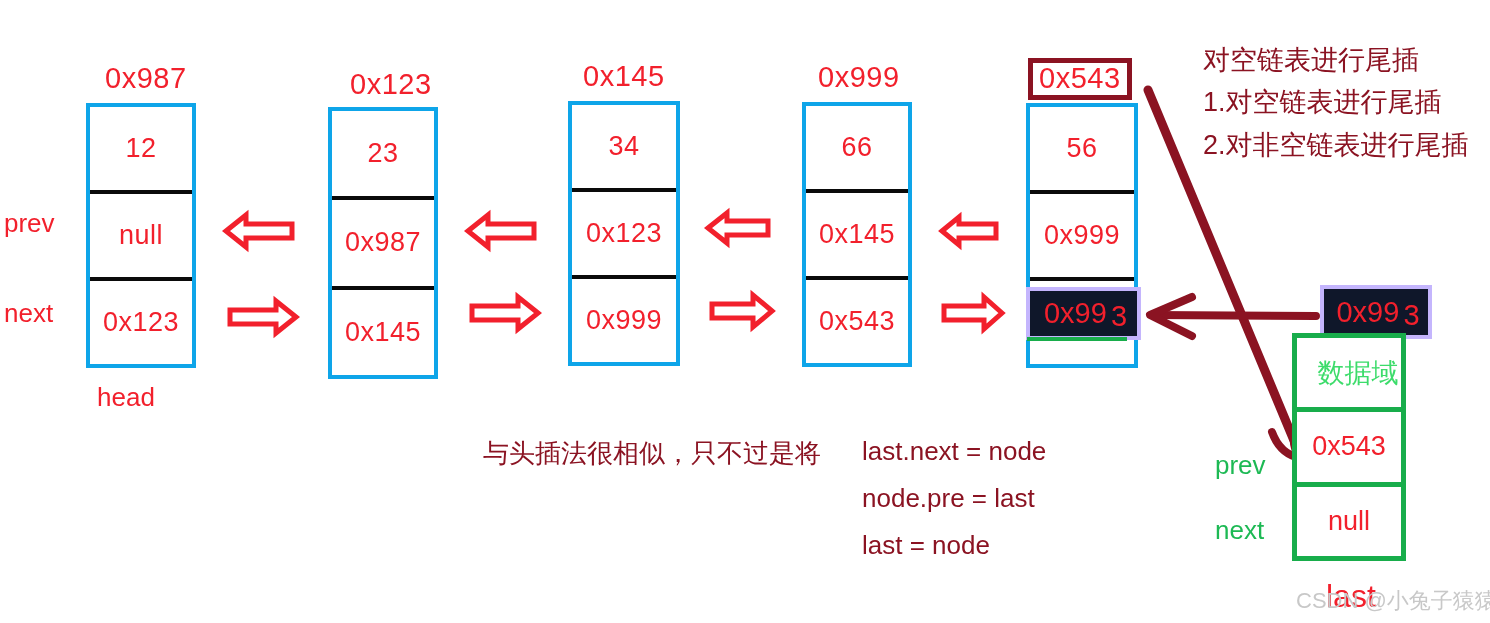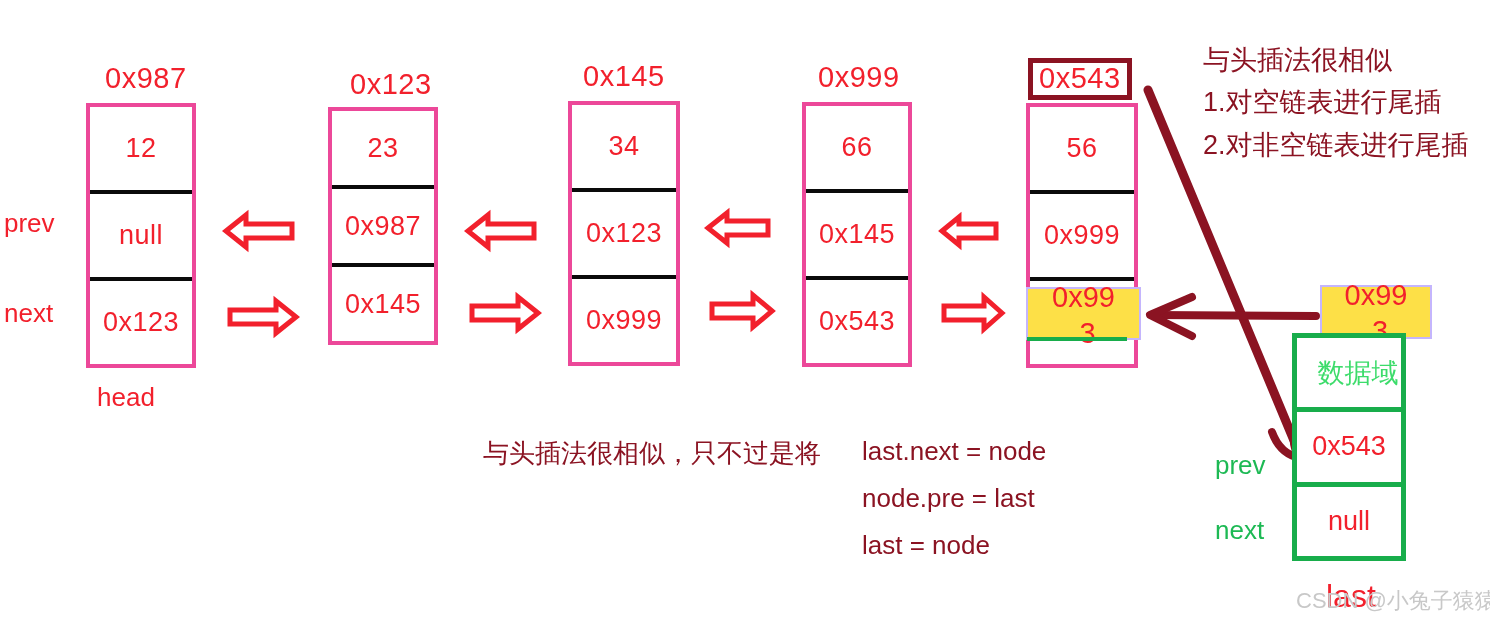--- a/index.html
+++ b/index.html
@@ -14,21 +14,21 @@
     overflow: hidden;
     font-family: "Liberation Sans", "DejaVu Sans", sans-serif;
   }
   
   .abs { position: absolute; }
 
   
   .node {
     position: absolute;
     box-sizing: border-box;
-    border: 4px solid #ec4899;
+    border: 4px solid #0ea5e9;
     background: #ffffff;
     display: flex;
     flex-direction: column;
   }
   .node .cell {
     box-sizing: border-box;
     flex: 1 1 0;
     display: flex;
     align-items: center;
     justify-content: center;
@@ -102,29 +102,28 @@
     font-size: 27px;
     color: #f2202c;
   }
   .gnode .gcell + .gcell { border-top: 5px solid #18ad4b; }
   .gnode .gcell.data { color: #3ddc6b; font-size: 27px; padding-left: 18px; }
 
   
   .redbox {
     position: absolute;
     box-sizing: border-box;
-    border: 2px solid #c4b5fd;
-    background: #fde047;
+    border: 4px solid #c4b5fd;
+    background: #0f172a;
     display: flex;
     align-items: center;
     justify-content: center;
     color: #f2202c;
     font-size: 29px;
     white-space: nowrap;
-    flex-direction: column;
   }
   .redbox .digit-shift {
     display: inline-block;
     transform: translate(4px, 3px);
   }
 
   
   .watermark {
     position: absolute;
     color: #c8c8c8;
@@ -165,21 +164,21 @@
       <polygon points="2,21 22,5 22,14 68,14 68,28 22,28 22,37" fill="#ffffff" stroke="#f2202c" stroke-width="5" stroke-linejoin="miter"></polygon>
     </svg>
   </div>
   <div class="blockarrow" style="left:228px; top:296px;">
     <svg width="70" height="42" viewBox="0 0 70 42">
       <polygon points="68,21 48,5 48,14 2,14 2,28 48,28 48,37" fill="#ffffff" stroke="#f2202c" stroke-width="5" stroke-linejoin="miter"></polygon>
     </svg>
   </div>
 
   <div class="addr" style="left:350px; top:68px;">0x123</div>
-  <div class="node" style="left:328px; top:107px; width:110px; height:238px;">
+  <div class="node" style="left:328px; top:107px; width:110px; height:272px;">
     <div class="cell">23</div>
     <div class="cell">0x987</div>
     <div class="cell">0x145</div>
   </div>
 
   <div class="blockarrow" style="left:466px; top:210px;">
     <svg width="70" height="42" viewBox="0 0 70 42">
       <polygon points="2,21 22,5 22,14 68,14 68,28 22,28 22,37" fill="#ffffff" stroke="#f2202c" stroke-width="5" stroke-linejoin="miter"></polygon>
     </svg>
   </div>
@@ -240,21 +239,21 @@
 
   <svg class="abs" style="left:0; top:0;" width="1490" height="623">
 
     <path d="M 1148 90 L 1300 455" stroke="#8b1322" stroke-width="9" fill="none" stroke-linecap="round"></path>
     <path d="M 1272 432 q 8 22 28 26 q -10 -14 -4 -30" stroke="#8b1322" stroke-width="8" fill="none" stroke-linecap="round" stroke-linejoin="round"></path>
 
     <path d="M 1316 316 L 1152 315" stroke="#8b1322" stroke-width="8" fill="none" stroke-linecap="round"></path>
     <path d="M 1192 297 L 1150 315 L 1192 336" stroke="#8b1322" stroke-width="8" fill="none" stroke-linecap="round" stroke-linejoin="round"></path>
   </svg>
 
-  <div class="anno big" style="left:1203px; top:42px;">与头插法很相似</div>
+  <div class="anno big" style="left:1203px; top:42px;">对空链表进行尾插</div>
   <div class="anno big" style="left:1203px; top:84px;">1.对空链表进行尾插</div>
   <div class="anno big" style="left:1203px; top:127px;">2.对非空链表进行尾插</div>
 
   <div class="redbox" style="left:1320px; top:285px; width:112px; height:54px;">
     <span>0x99</span>
       <span class="digit-shift">3</span>
   </div>
 
   <div class="gnode" style="left:1292px; top:333px; width:114px; height:228px;">
     <div class="gcell data">数据域</div>

